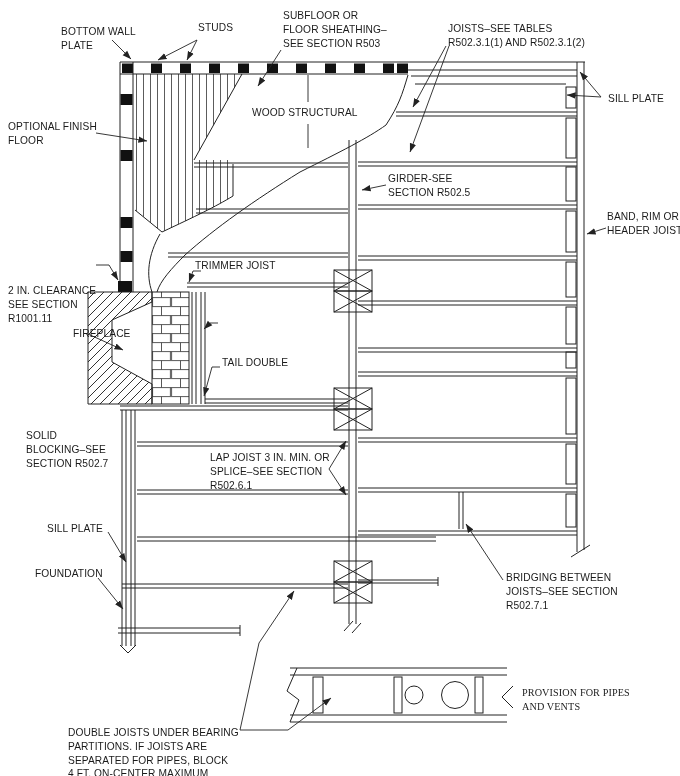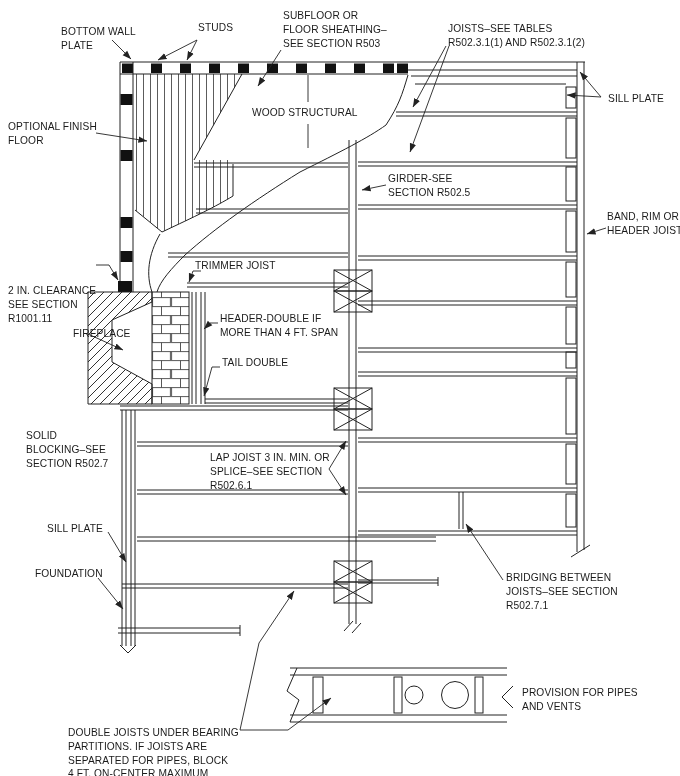--- a/index.html
+++ b/index.html
@@ -210,36 +210,34 @@
 FLOOR</div>
       <div class="lbl" style="left: 252px; top: 106px;">WOOD STRUCTURAL</div>
       <div class="lbl" style="left: 388px; top: 172px;">GIRDER-SEE
 SECTION R502.5</div>
       <div class="lbl" style="left: 607px; top: 210px;">BAND, RIM OR
 HEADER JOIST</div>
       <div class="lbl" style="left: 8px; top: 256px; margin-top: 28px;">2 IN. CLEARANCE
 SEE SECTION
 R1001.11</div>
       <div class="lbl" style="left: 195px; top: 259px;">TRIMMER JOIST</div>
-      <div class="lbl" style="left: 220px; top: 312px;">HEADER-DOUBLE IF
-MORE THAN 4 FT. SPAN</div>
       <div class="lbl" style="left: 45px; top: 327px; padding-left: 28px;">FIREPLACE</div>
       <div class="lbl" style="left: 222px; top: 356px;">TAIL DOUBLE</div>
       <div class="lbl" style="left: 26px; top: 429px;">SOLID
 BLOCKING–SEE
 SECTION R502.7</div>
       <div class="lbl" style="left: 210px; top: 451px;">LAP JOIST 3 IN. MIN. OR
 SPLICE–SEE SECTION
 R502.6.1</div>
       <div class="lbl" style="left: 47px; top: 522px;">SILL PLATE</div>
       <div class="lbl" style="left: 35px; top: 567px;">FOUNDATION</div>
       <div class="lbl" style="left: 506px; top: 571px;">BRIDGING BETWEEN
 JOISTS–SEE SECTION
 R502.7.1</div>
-      <div class="lbl" style="left: 522px; top: 686px;">PROVISION FOR PIPES
+      <div class="lbl" style="left: 522px; top: 686px; font-family: Liberation Serif, serif;">PROVISION FOR PIPES
 AND VENTS</div>
       <div class="lbl" style="left: 68px; top: 726px;">DOUBLE JOISTS UNDER BEARING
 PARTITIONS. IF JOISTS ARE
 SEPARATED FOR PIPES, BLOCK
 4 FT. ON-CENTER MAXIMUM</div>
     </div>
 
 </div>
 
 </body></html>

